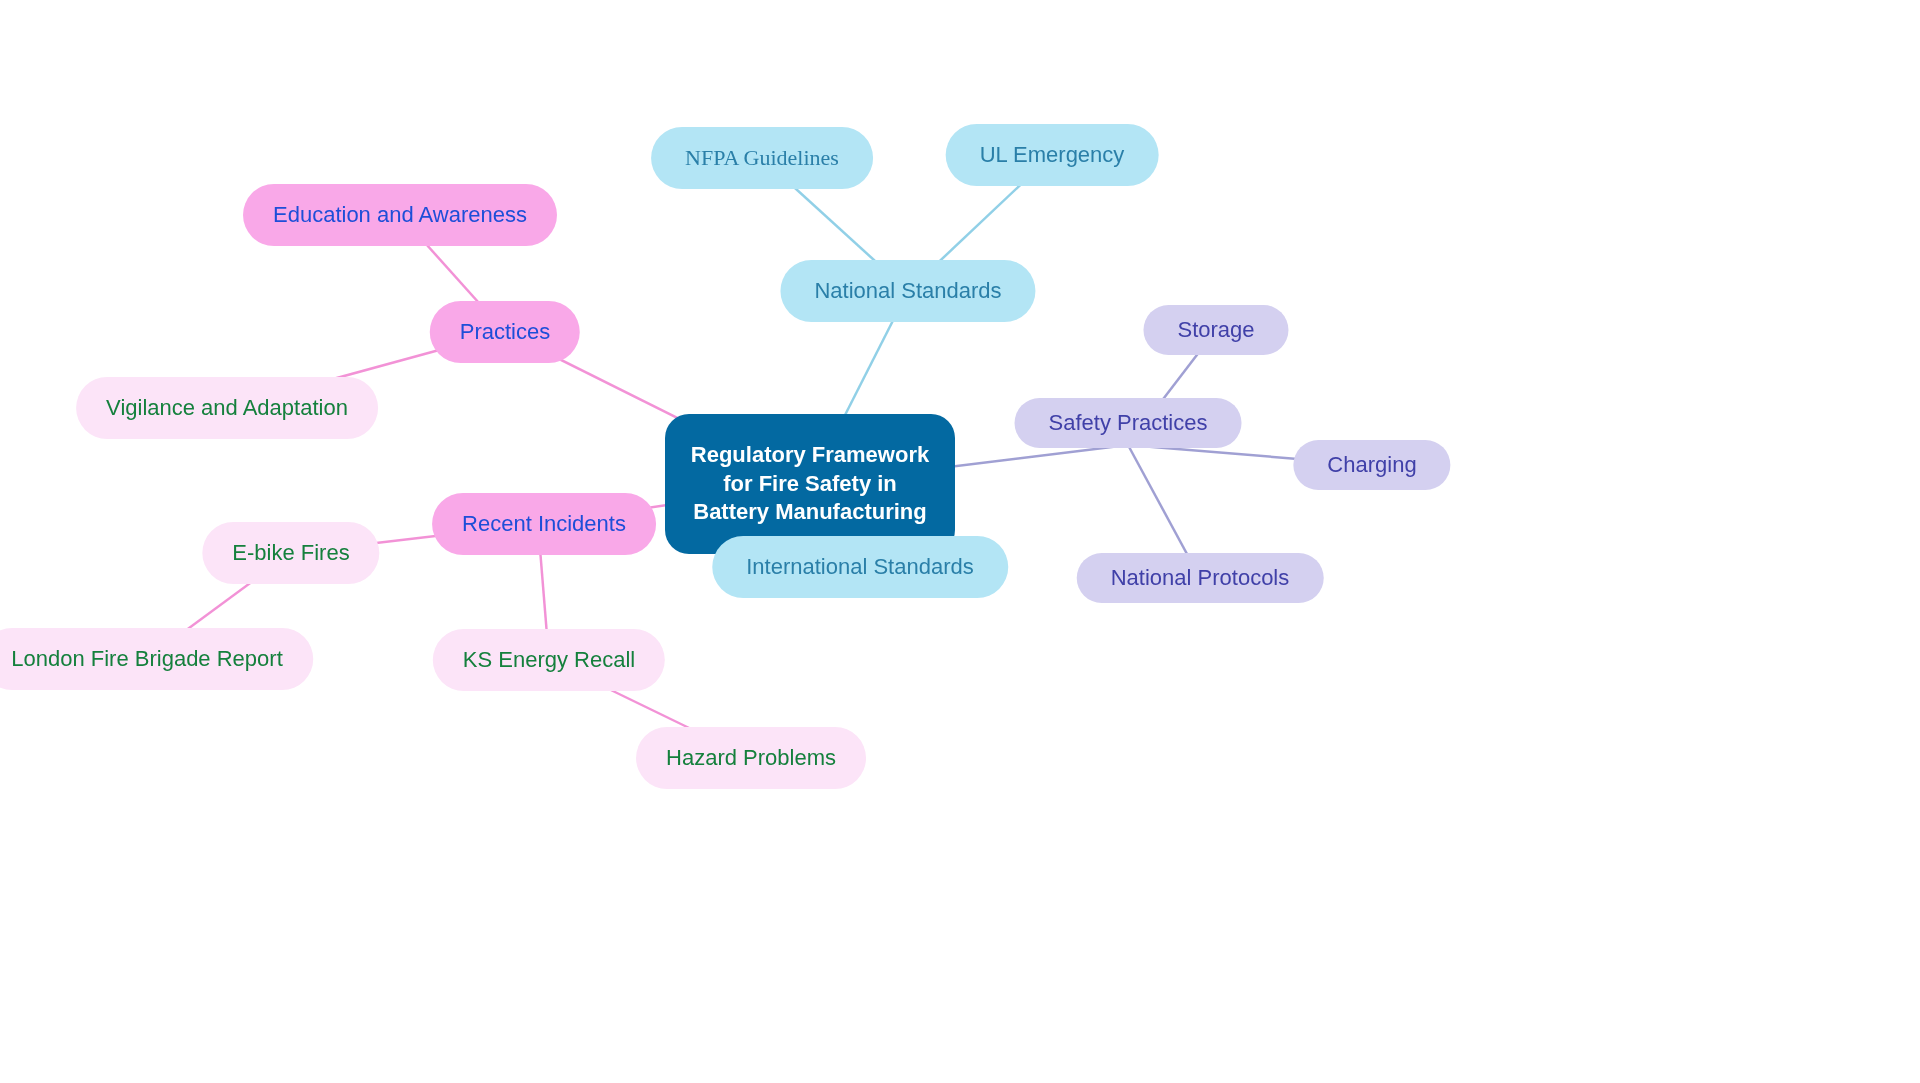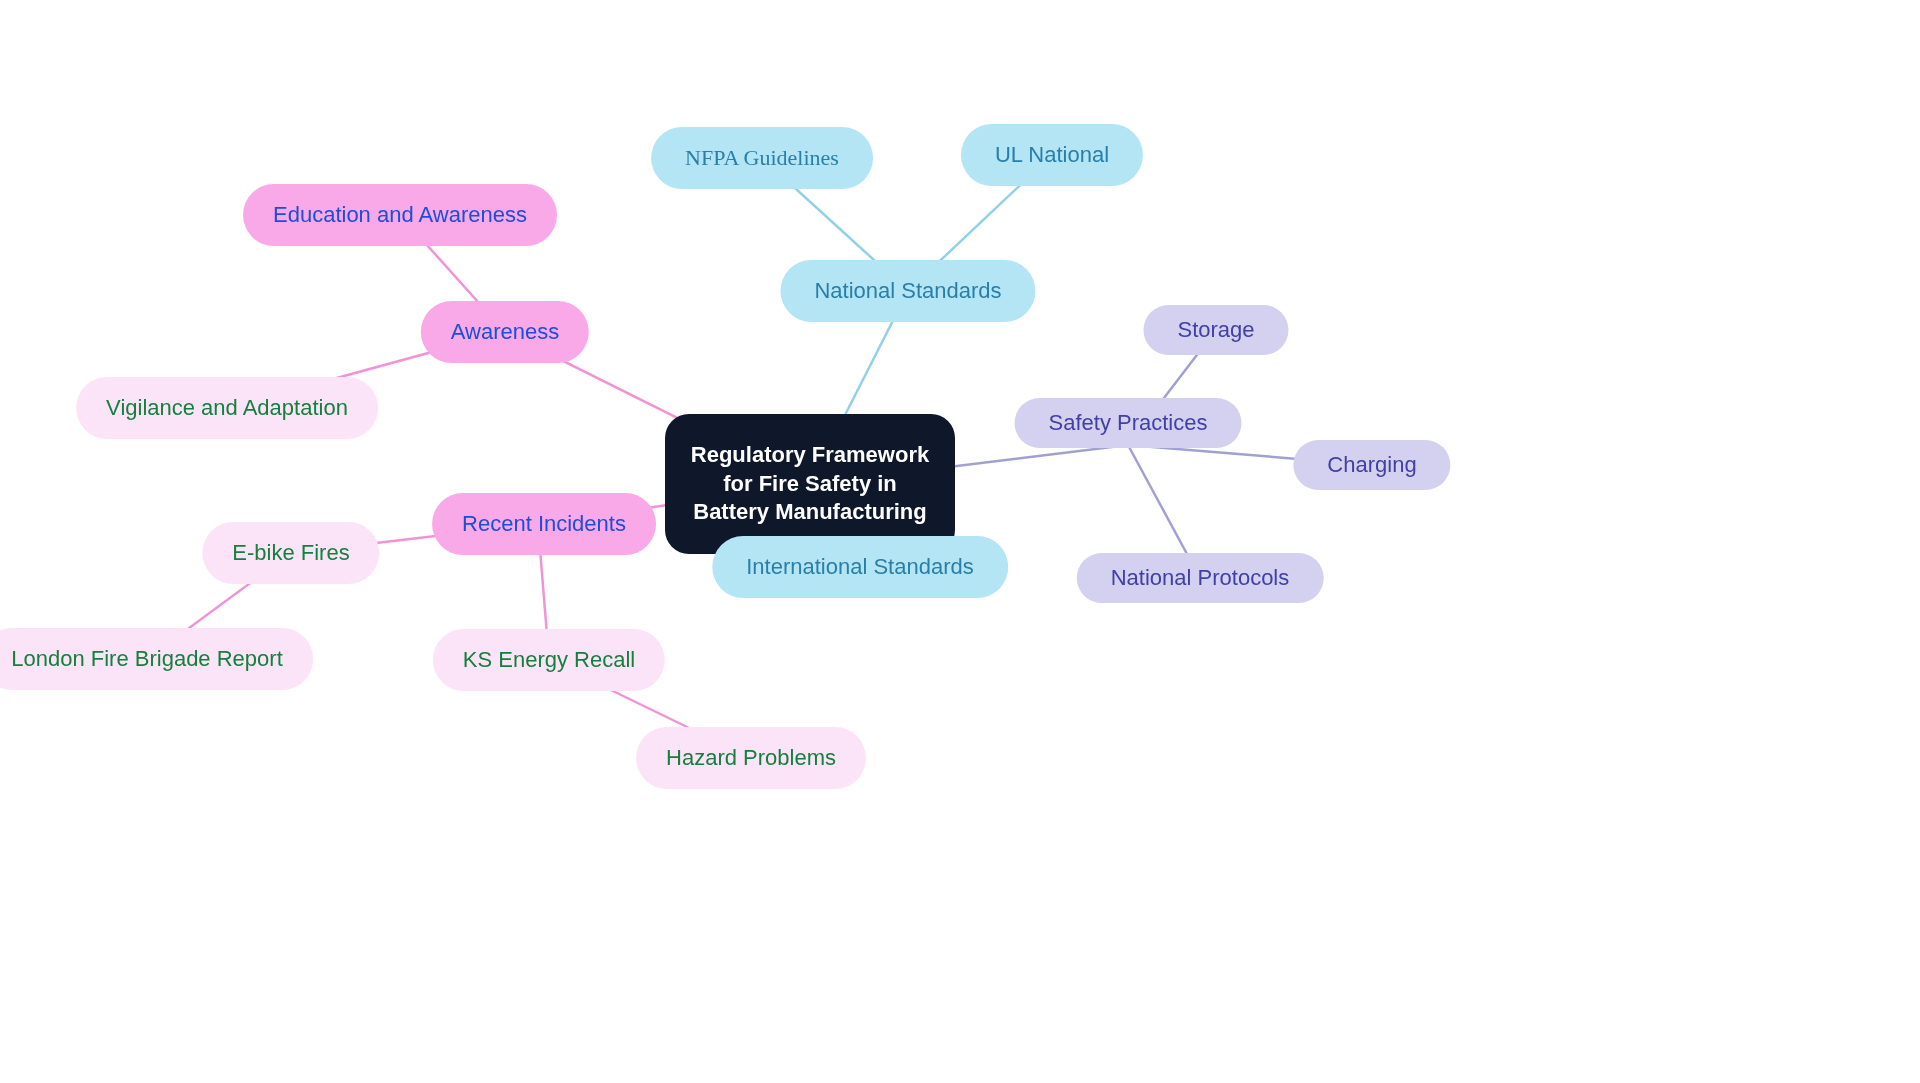--- a/index.html
+++ b/index.html
@@ -29,21 +29,21 @@
       display: flex;
       align-items: center;
       justify-content: center;
       text-align: center;
       font-size: 22px;
       font-weight: 500;
       cursor: pointer;
       transform: translate(-50%, -50%);
     }
     .node-center {
-      background: #0f172a;
+      background: #0369a1;
       color: #ffffff;
       font-size: 22px;
       font-weight: 600;
       width: 290px;
       height: 140px;
       border-radius: 24px;
       line-height: 1.3;
       padding: 16px 25px;
     }
     .node-pink {
@@ -98,21 +98,21 @@
       <line x1="1128" y1="445" x2="1200" y2="578" stroke="#9090cc" stroke-width="2.5" opacity="0.85"></line>
     </svg>
   <div id="nodes-layer">
       <div class="node node-center" style="left: 810px; top: 484px;">
         <span>Regulatory Framework for Fire Safety in Battery Manufacturing</span>
       </div>
       <div class="node node-pink" style="left: 400px; top: 215px;">
         <span>Education and Awareness</span>
       </div>
       <div class="node node-pink" style="left: 505px; top: 332px;">
-        <span>Awareness</span>
+        <span>Practices</span>
       </div>
       <div class="node node-pink-light" style="left: 227px; top: 408px;">
         <span>Vigilance and Adaptation</span>
       </div>
       <div class="node node-pink" style="left: 544px; top: 524px;">
         <span>Recent Incidents</span>
       </div>
       <div class="node node-pink-light" style="left: 291px; top: 553px;">
         <span>E-bike Fires</span>
       </div>
@@ -125,21 +125,21 @@
       <div class="node node-pink-light" style="left: 751px; top: 758px;">
         <span>Hazard Problems</span>
       </div>
       <div class="node node-blue" style="left: 908px; top: 291px;">
         <span>National Standards</span>
       </div>
       <div class="node node-blue" style="left: 762px; top: 158px; font-family: Liberation Serif, serif;">
         <span>NFPA Guidelines</span>
       </div>
       <div class="node node-blue" style="left: 1052px; top: 155px;">
-        <span>UL National</span>
+        <span>UL Emergency</span>
       </div>
       <div class="node node-blue" style="left: 860px; top: 567px;">
         <span>International Standards</span>
       </div>
       <div class="node node-purple" style="left: 1128px; top: 423px; text-align: center;">
         <span>Safety Practices</span>
       </div>
       <div class="node node-purple" style="left: 1216px; top: 330px;">
         <span>Storage</span>
       </div>

